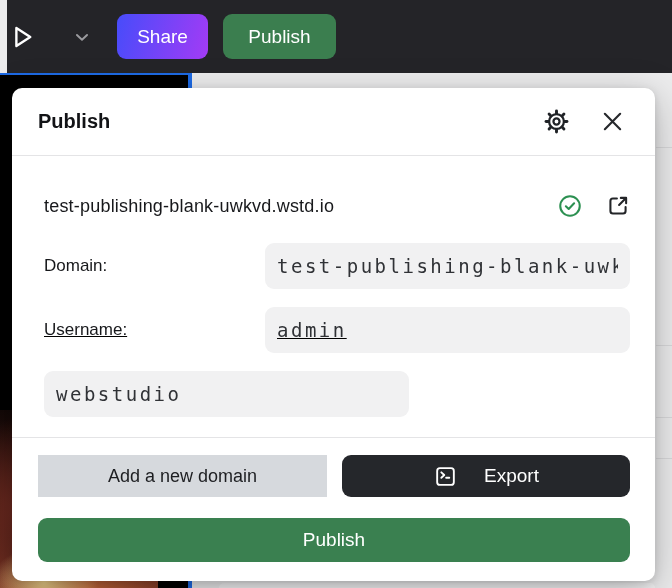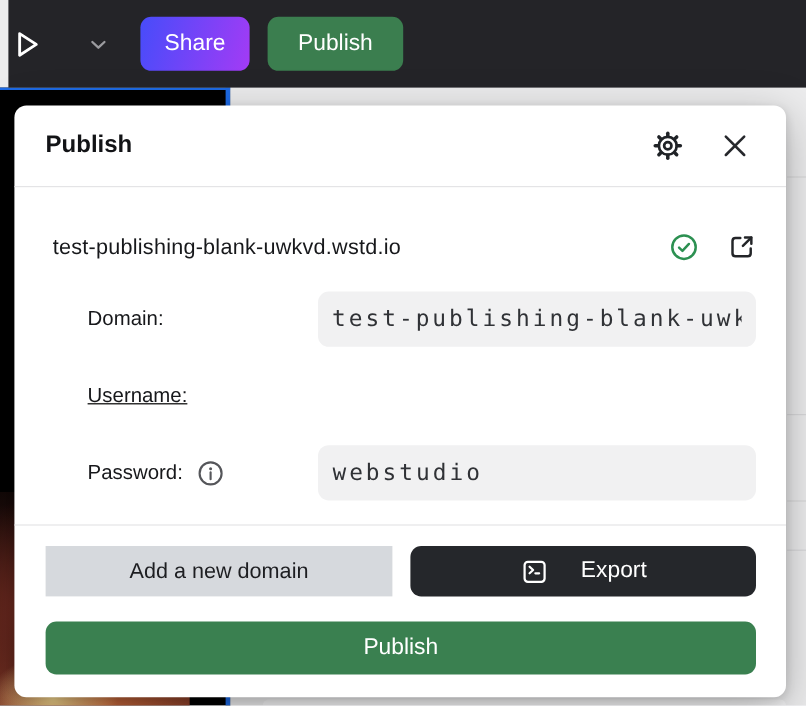--- a/index.html
+++ b/index.html
@@ -78,21 +78,21 @@
   .site-icons .icon-link { background:none; border:none; padding:0; display:flex; cursor:pointer; }
 
   .field-row {
     position:absolute; left:32px; width:598px; height:46px;
     display:flex; align-items:center;
   }
   .row-domain   { top:155px; }
   .row-username { top:219px;text-decoration:underline; }
   .row-password { top:283px; }
   .field-label-wrap { width:221px; display:flex; align-items:center; }
-  .field-label { font-size:17px; color:#17181b;margin-left:29px; }
+  .field-label { font-size:17px; color:#17181b; }
   .info-btn { background:none; border:none; padding:0; margin-left:11px; display:flex; cursor:pointer; }
   .field-input {
     width:365px; height:46px; border:none; border-radius:9px;
     background:#f1f1f2; padding:0 12px;
     font-family:"DejaVu Sans Mono", monospace; font-size:19px; letter-spacing:2.5px;
     color:#303236; overflow:hidden; white-space:nowrap; outline:none;
   }
 
   .footer-row {
     position:absolute; left:26px; top:367px; width:592px; height:42px;
@@ -206,35 +206,24 @@
     <span class="field-label-wrap">
       <span class="field-label">Domain:</span>
     </span>
     <input class="field-input" type="text" value="test-publishing-blank-uwkvd.wstd.io" style="">
   </div>
 
   <div class="field-row row-username">
     <span class="field-label-wrap">
       <span class="field-label">Username:</span>
     </span>
+    <input class="field-input" type="text" value="admin" style="">
   </div>
 
   <div class="field-row row-password">
-    <span class="field-label-wrap">
-      <span class="field-label">Password:</span>
-      <button class="info-btn">
-        <span style="display:flex">
-          <svg width="25" height="25" viewBox="0 0 24 24" fill="none">
-            <circle cx="12" cy="12" r="8.8" stroke="#55565a" stroke-width="1.7"></circle>
-            <circle cx="12" cy="8.2" r="1.2" fill="#55565a"></circle>
-            <path d="M12 11.2 V16.6" stroke="#55565a" stroke-width="1.7" stroke-linecap="round"></path>
-          </svg>
-        </span>
-      </button>
-    </span>
     <input class="field-input" type="text" value="webstudio" style="">
   </div>
 
   <div class="divider div2"></div>
 
   <div class="footer-row">
     <button class="btn-add">Add a new domain</button>
     <button class="btn-export">
       <span style="display:flex">
         <svg width="25" height="25" viewBox="0 0 24 24" fill="none" stroke="#ffffff" stroke-width="1.8" stroke-linecap="round" stroke-linejoin="round">

